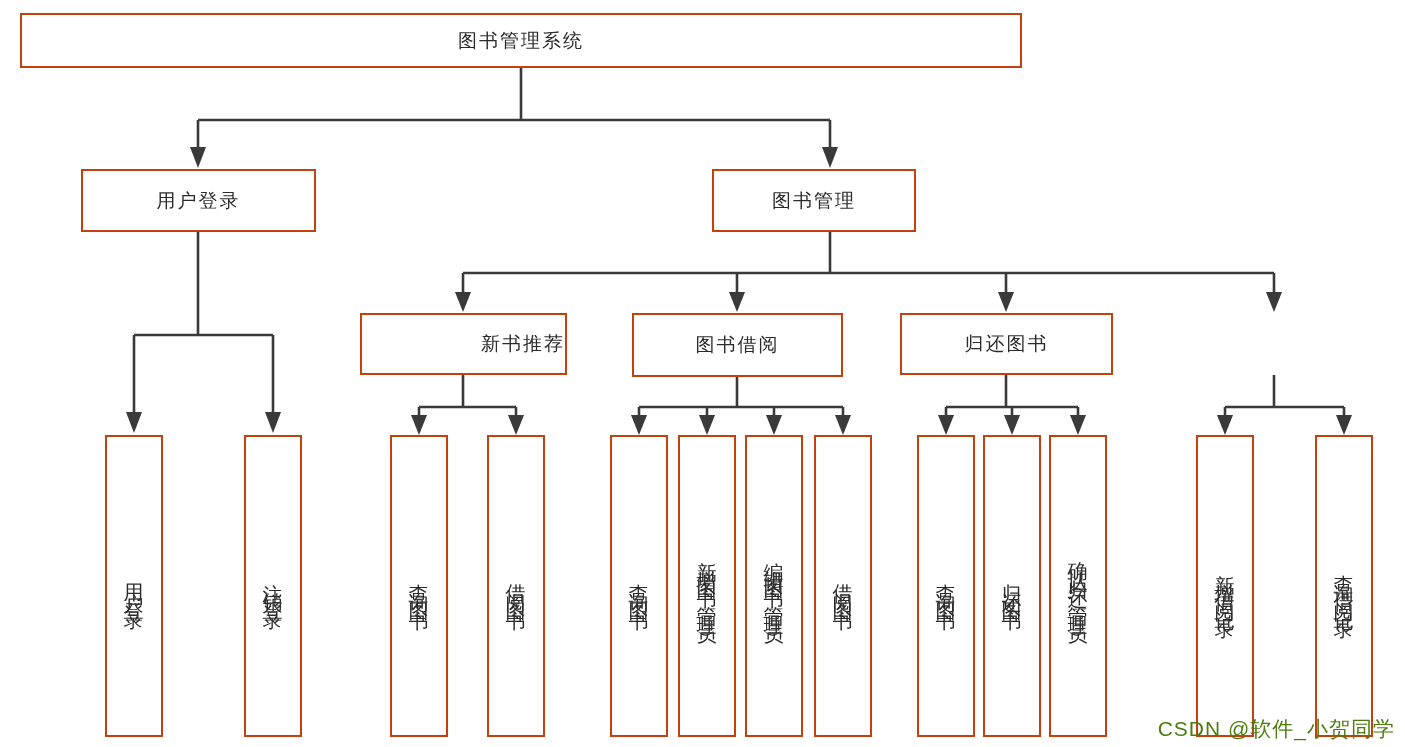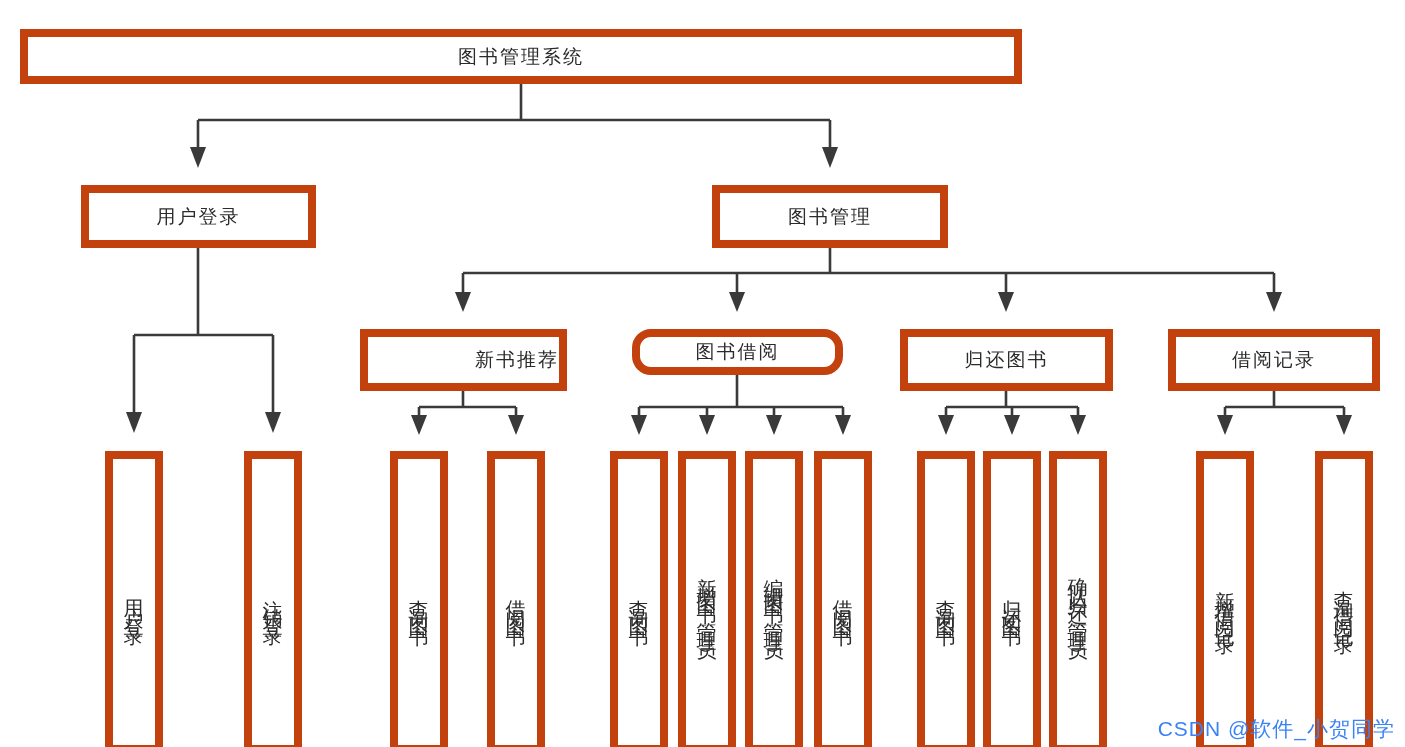--- a/index.html
+++ b/index.html
@@ -8,65 +8,65 @@
     width:1405px;height:747px;
     background:#ffffff;
     font-family:"Liberation Sans","DejaVu Sans",sans-serif;
     color:#2b2b2b;
     overflow:hidden;
   }
   #edges{position:absolute;left:0;top:0;width:1405px;height:747px;}
   .node{
     position:absolute;
     box-sizing:border-box;
-    border:8px solid #c2410c;
+    border:2px solid #c2410c;
     background:#ffffff;
-    display:flex;align-items:center;justify-content:center;margin-top:16px;
+    display:flex;align-items:center;justify-content:center;
   }
   .hlabel{
     font-size:19px;
     letter-spacing:2px;
     color:#2b2b2b;
     white-space:nowrap;
   }
   .leaf{width:58px;height:302px;}
   .vlabel{
     writing-mode:vertical-rl;
     text-orientation:mixed;
     font-size:20px;
     letter-spacing:9px;
     color:#2b2b2b;
     line-height:1;
     max-height:298px;
   }
   .root{left:20px;top:13px;width:1002px;height:55px;}
   .n-user-login{left:81px;top:169px;width:235px;height:63px;}
-  .n-book-mgmt{left:712px;top:169px;width:236px;height:63px;}
+  .n-book-mgmt{left:712px;top:169px;width:204px;height:63px;}
   .n-new-book{left:360px;top:313px;width:207px;height:62px;justify-content:flex-end;}
-  .n-book-borrow{left:632px;top:313px;width:211px;height:46px;border-radius:19px;}
+  .n-book-borrow{left:632px;top:313px;width:211px;height:64px;}
   .n-current-borrow{left:900px;top:313px;width:213px;height:62px;}
   .n-borrow-records{left:1168px;top:313px;width:212px;height:62px;}
   .l1{left:105px;top:435px;}
   .l2{left:244px;top:435px;}
   .l3{left:390px;top:435px;}
   .l4{left:487px;top:435px;}
   .l5{left:610px;top:435px;}
   .l6{left:678px;top:435px;}
   .l7{left:745px;top:435px;}
   .l8{left:814px;top:435px;}
   .l9{left:917px;top:435px;}
   .l10{left:983px;top:435px;}
   .l11{left:1049px;top:435px;}
   .l12{left:1196px;top:435px;}
   .l13{left:1315px;top:435px;}
   .watermark{
     position:absolute;
     right:10px;bottom:4px;
     font-size:21px;
-    color:#3b82f6;
+    color:#4d7c0f;
     letter-spacing:1px;
     white-space:nowrap;
   }
 </style>
 </head>
 <body>
 
 <div id="canvas">
 
   <svg id="edges" viewBox="0 0 1405 747" xmlns="http://www.w3.org/2000/svg">
@@ -115,23 +115,20 @@
 
   <div class="node n-new-book">
     <span class="hlabel">新书推荐</span>
   </div>
   <div class="node n-book-borrow">
     <span class="hlabel">图书借阅</span>
   </div>
   <div class="node n-current-borrow">
     <span class="hlabel">归还图书</span>
   </div>
-  <div class="node n-borrow-records">
-    <span class="hlabel">借阅记录</span>
-  </div>
 
   <div class="node leaf l1">
     <span class="vlabel">用户登录</span>
   </div>
   <div class="node leaf l2">
     <span class="vlabel">注销登录</span>
   </div>
 
   <div class="node leaf l3">
     <span class="vlabel">查询图书</span>

